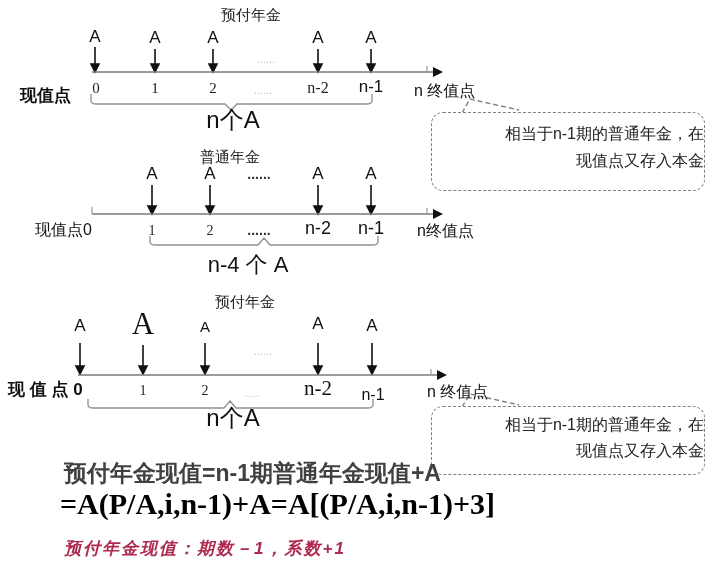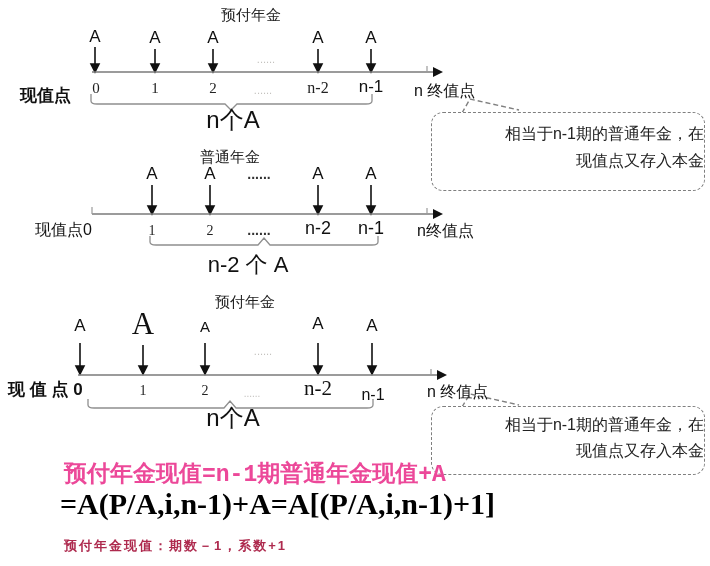--- a/index.html
+++ b/index.html
@@ -11,23 +11,23 @@
   .title{font-size:15px;color:#222;}
   .alabel{font-size:17px;color:#111;}
   .tick{font-size:15px;color:#222;}
   .faint{color:#c4c2bf;}
   .darkdots{color:#333;}
   .bold{font-weight:bold;}
   .callout{position:absolute;border:1.6px dashed #7f7f7f;border-radius:12px;
            text-align:right;font-size:16px;color:#222;background:#fff;}
   .callout .cl{line-height:27px;}
   svg.overlay{position:absolute;left:0;top:0;pointer-events:none;}
-  .f1{font-size:23px;font-weight:bold;color:#ec4899;font-family:Liberation Mono, monospace;}
+  .f1{font-size:23px;font-weight:bold;color:#404040;}
   .f2{font-size:30px;font-weight:bold;color:#000;font-family:"Liberation Serif","DejaVu Serif",serif;}
-  .fnote{font-size:13px;font-weight:bold;color:#ae2a4e;letter-spacing:2px;}
+  .fnote{font-size:17px;font-weight:bold;color:#ae2a4e;letter-spacing:2px;font-style:italic;}
 </style>
 </head>
 <body>
 
 <div id="canvas">
 
   <svg class="overlay" width="710" height="566" viewBox="0 0 710 566">
 
     <g stroke="#111" stroke-width="1.6" fill="#111">
       <line x1="95" y1="47" x2="95" y2="64"></line>
@@ -130,21 +130,21 @@
   <span class="abs ctr alabel" style="left:371px;top:164px;">A</span>
 
   <span class="abs" style="left:35px;top:220px;font-size:16px;text-align:center;">现值点0</span>
   <span class="abs ctr tick serif" style="left:152px;top:223px;font-size:14px;">1</span>
   <span class="abs ctr tick serif" style="left:210px;top:223px;font-size:14px;">2</span>
   <span class="abs ctr darkdots" style="left:259px;top:222px;font-size:14px;font-weight:bold;">......</span>
   <span class="abs ctr" style="left:318px;top:218px;font-size:18px;">n-2</span>
   <span class="abs ctr" style="left:371px;top:218px;font-size:18px;">n-1</span>
   <span class="abs" style="left:417px;top:221px;font-size:16px;">n终值点</span>
 
-  <div class="abs ctr" style="left:248px;top:250px;font-size:22px;">n-2 个 A</div>
+  <div class="abs ctr" style="left:248px;top:250px;font-size:22px;">n-4 个 A</div>
 
   <div class="abs ctr title" style="left:245px;top:293px;">预付年金</div>
 
   <span class="abs ctr alabel" style="left:80px;top:316px;">A</span>
   <span class="abs ctr serif" style="left:143px;top:306px;font-size:31px;">A</span>
   <span class="abs ctr" style="left:205px;top:318px;font-size:15px;">A</span>
   <span class="abs ctr alabel" style="left:318px;top:314px;">A</span>
   <span class="abs ctr alabel" style="left:372px;top:316px;">A</span>
   <span class="abs ctr faint" style="left:263px;top:345px;font-size:11px;">......</span>
 
@@ -157,16 +157,16 @@
   <span class="abs" style="left:427px;top:382px;font-size:16px;">n 终值点</span>
 
   <div class="abs ctr" style="left:233px;top:402px;font-size:24px;">n个A</div>
 
   <div class="callout" style="left:431px;top:406px;width:272px;height:62px;padding-top:5px;">
     <div class="cl" style="line-height:26px;">相当于n-1期的普通年金，在</div>
     <div class="cl" style="line-height:26px;">现值点又存入本金</div>
   </div>
 
   <div class="abs f1" style="left:64px;top:458px;">预付年金现值=n-1期普通年金现值+A</div>
-  <div class="abs f2" style="left:60px;top:487px;">=A(P/A,i,n-1)+A=A[(P/A,i,n-1)+1]</div>
+  <div class="abs f2" style="left:60px;top:487px;">=A(P/A,i,n-1)+A=A[(P/A,i,n-1)+3]</div>
   <div class="abs fnote" style="left:64px;top:537px;">预付年金现值：期数－1，系数+1</div>
 
 </div>
 
 </body></html>

